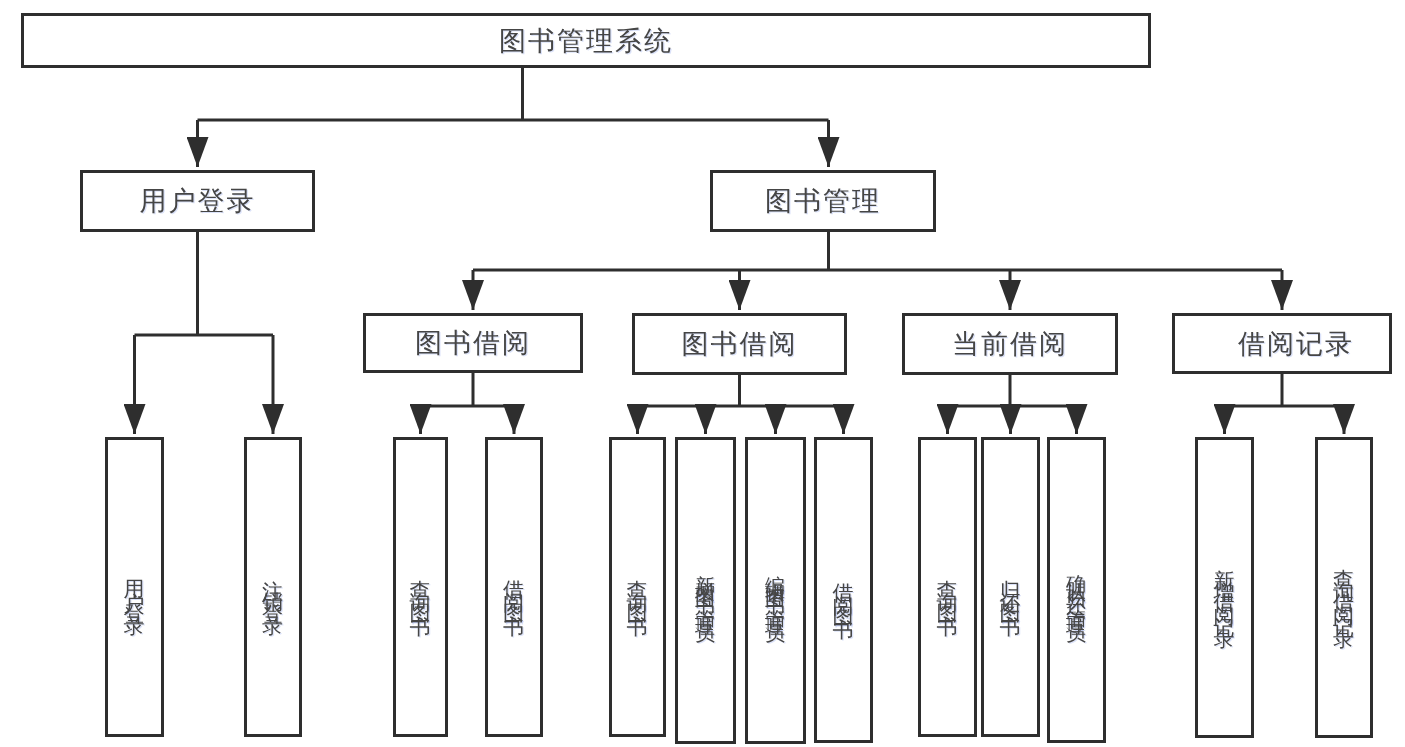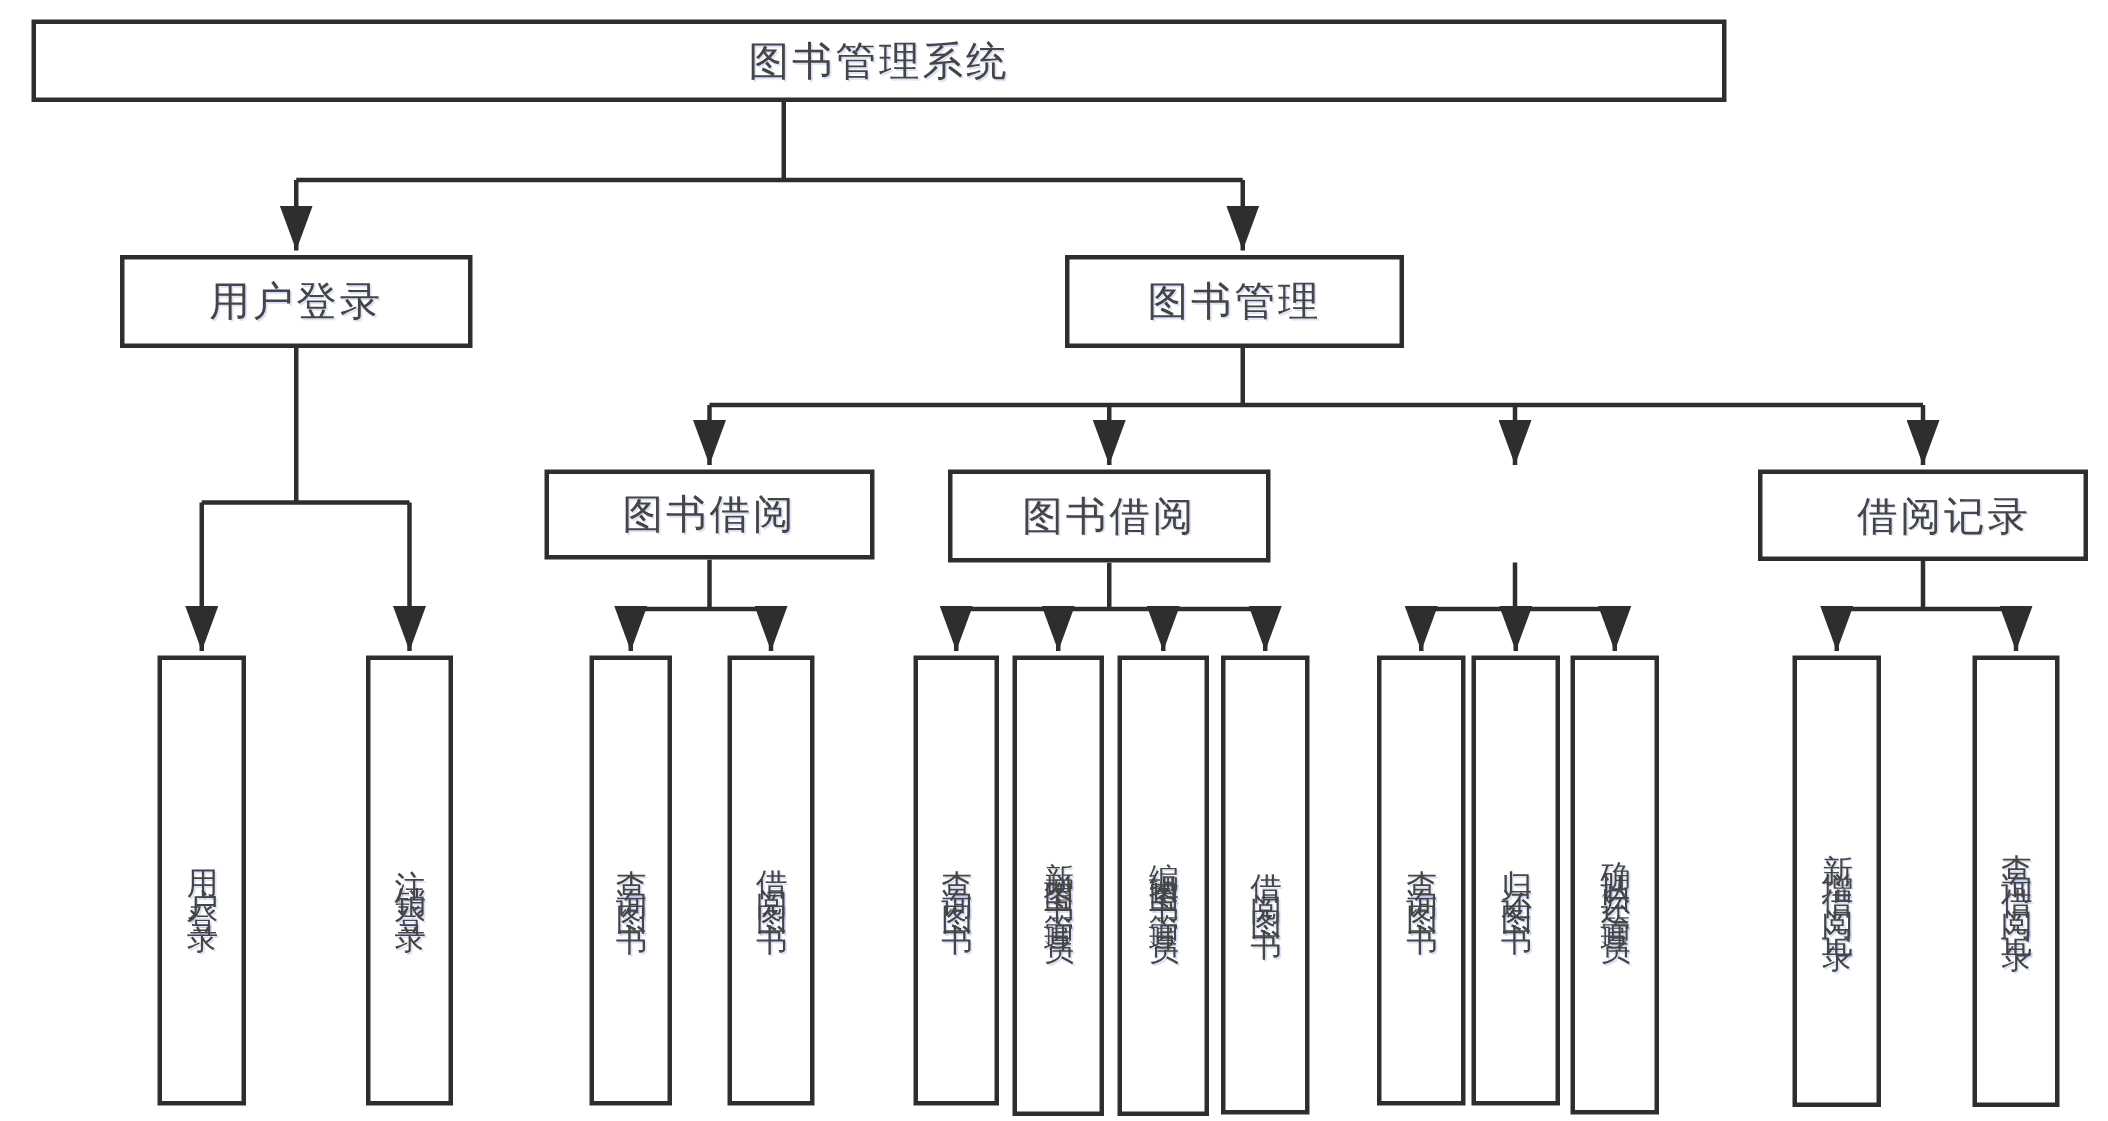--- a/index.html
+++ b/index.html
@@ -90,20 +90,21 @@
     </g>
   </svg>
 
   <div class="node h-node" style="left:21px;top:13px;width:1130px;height:55px;">图书管理系统</div>
 
   <div class="node h-node" style="left:80px;top:170px;width:235px;height:62px;">用户登录</div>
   <div class="node h-node" style="left:710px;top:170px;width:226px;height:62px;">图书管理</div>
 
   <div class="node h-node" style="left:363px;top:313px;width:220px;height:60px;">图书借阅</div>
   <div class="node h-node" style="left:632px;top:313px;width:215px;height:62px;">图书借阅</div>
+  <div class="node h-node" style="left:902px;top:313px;width:216px;height:62px;">当前借阅</div>
   <div class="node h-node" style="left:1172px;top:313px;width:220px;height:61px;padding-left:28px;">借阅记录</div>
 
   <div class="node v-node" style="left:105px;top:437px;width:59px;height:300px;">用户登录</div>
   <div class="node v-node" style="left:244px;top:437px;width:58px;height:300px;">注销登录</div>
 
   <div class="node v-node" style="left:393px;top:437px;width:55px;height:300px;">查询图书</div>
   <div class="node v-node" style="left:485px;top:437px;width:58px;height:300px;">借阅图书</div>
 
   <div class="node v-node" style="left:609px;top:437px;width:57px;height:300px;">查询图书</div>
   <div class="node v-node tight" style="left:675px;top:437px;width:61px;height:307px;">新增图书（管理员）</div>

